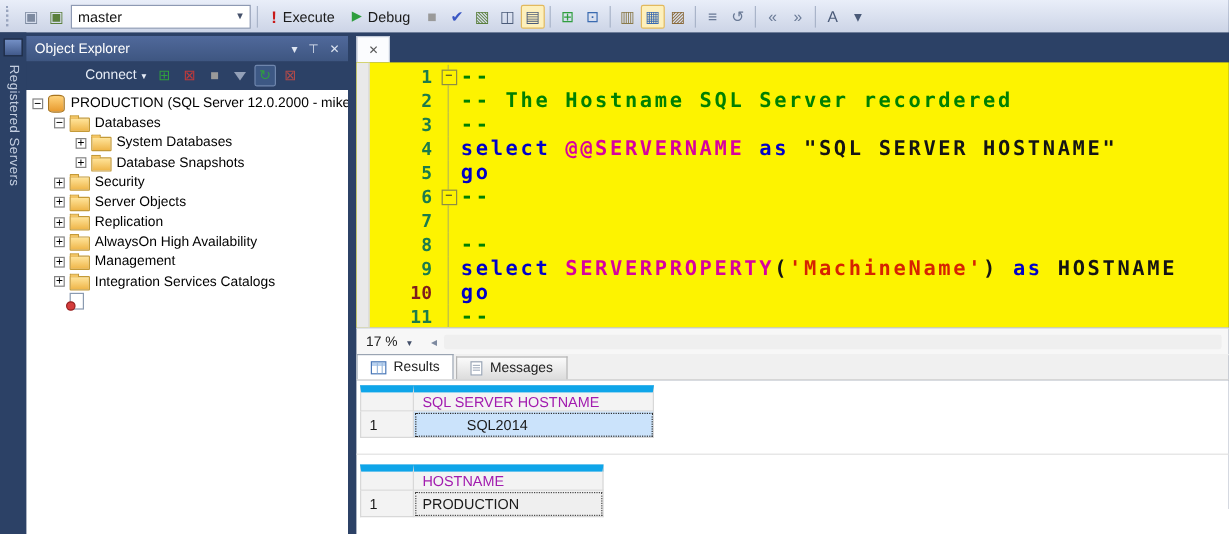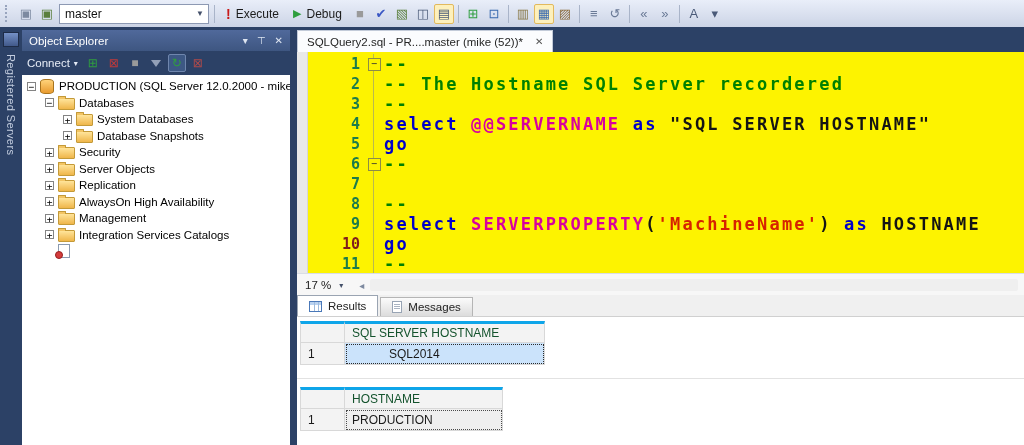--- a/index.html
+++ b/index.html
@@ -98,21 +98,21 @@
   .docico{width:10px;height:12px;background:#fff;border:1px solid #98a4b4;box-sizing:border-box;position:relative;}
   .docico::after{content:"";position:absolute;left:1px;top:2px;width:6px;height:1px;background:#aab4c2;
     box-shadow:0 2px 0 #aab4c2,0 4px 0 #aab4c2;}
 
   
   .grid-area{position:absolute;top:287px;left:0;right:0;bottom:0;background:#fff;padding-top:4px;}
   .rgrid{margin-left:3px;}
   .grow{display:flex;height:22px;}
   .gcell{box-sizing:border-box;border-right:1px solid #d8d8d8;border-bottom:1px solid #d8d8d8;
     font-size:12px;display:flex;align-items:center;padding:0 7px;background:#fff;color:#1a1a1a;}
-  .grow.ghead .gcell{background:#f3f3f3;border-top:3px solid #0ea5e9;color:#14532d;}
+  .grow.ghead .gcell{background:#f3f3f3;border-top:6px solid #0ea5e9;color:#a21caf;}
   .gcell.corner{width:45px;border-left:1px solid #d8d8d8;}
   .gcell.rnum{width:45px;background:#f3f3f3;border-left:1px solid #d8d8d8;}
   .rgrid[data-gi="0"] .colv{width:200px;}
   .rgrid[data-gi="1"] .colv{width:158px;}
   .gcell.sel-blue{background:#cbe3fb;outline:1px dotted #2b2b2b;outline-offset:-2px;padding-left:44px;}
   .gcell.sel-gray{background:#efefef;outline:1px dotted #4a4a4a;outline-offset:-2px;}
   .gsplit{height:1px;background:#e2e2e2;margin:13px 0 8px 0;}
 </style>
 </head>
 <body>
@@ -171,21 +171,21 @@
   <div class="oe">
     <div class="oe-header">
       <span>Object Explorer</span>
       <span class="oe-hicons">
         <span>▾</span>
         <span>⊤</span>
         <span>✕</span>
       </span>
     </div>
     <div class="oe-toolbar">
-      <span style="display:flex;align-items:center;gap:4px;">
+      <span style="display:flex;align-items:center;gap:4px;margin-left:44px;">
         <span>Connect</span>
         <span style="font-size:8px;">▾</span>
       </span>
       <span id="oe-icons" style="display:flex;align-items:center;gap:3px;">
           <div class="tico" style="color: rgb(47, 158, 63);">⊞</div>
           <div class="tico" style="color: rgb(194, 58, 58);">⊠</div>
           <div class="tico" style="color: rgb(154, 154, 154);">■</div>
           <div class="tico">
             <div class="funnel"></div>
           </div>
@@ -248,21 +248,20 @@
           <div class="tspacer"></div>
           <div class="icon-agent"></div>
         </div>
       </div>
   </div>
 
   <div class="vsplit"></div>
 
   <div class="edcol">
     <div class="doc-tab">
-      <span>SQLQuery2.sql - PR....master (mike (52))*</span>
       <span class="doc-close">✕</span>
     </div>
 
     <div class="editor">
       <div class="indmargin"></div>
       <div class="codearea" id="code-lines">
           <div class="code-line">
             <div class="lnum" style="color: rgb(28, 124, 75);">1</div>
             <div class="fold">
               <div class="guide"></div>

